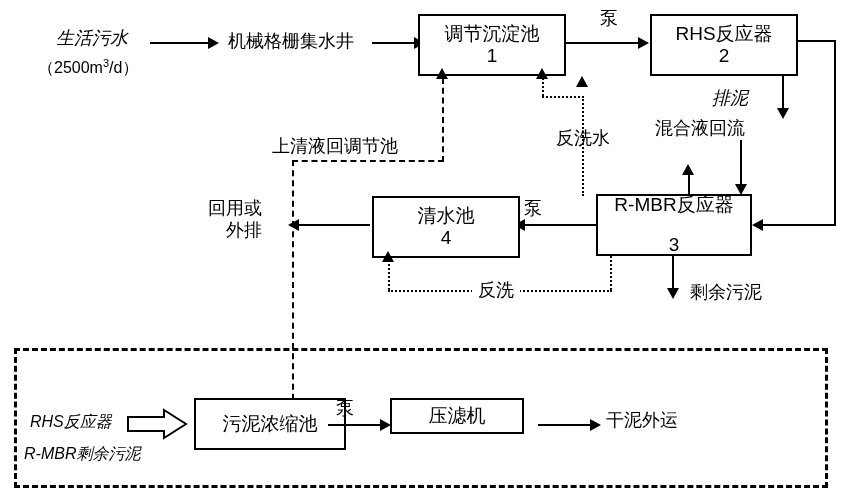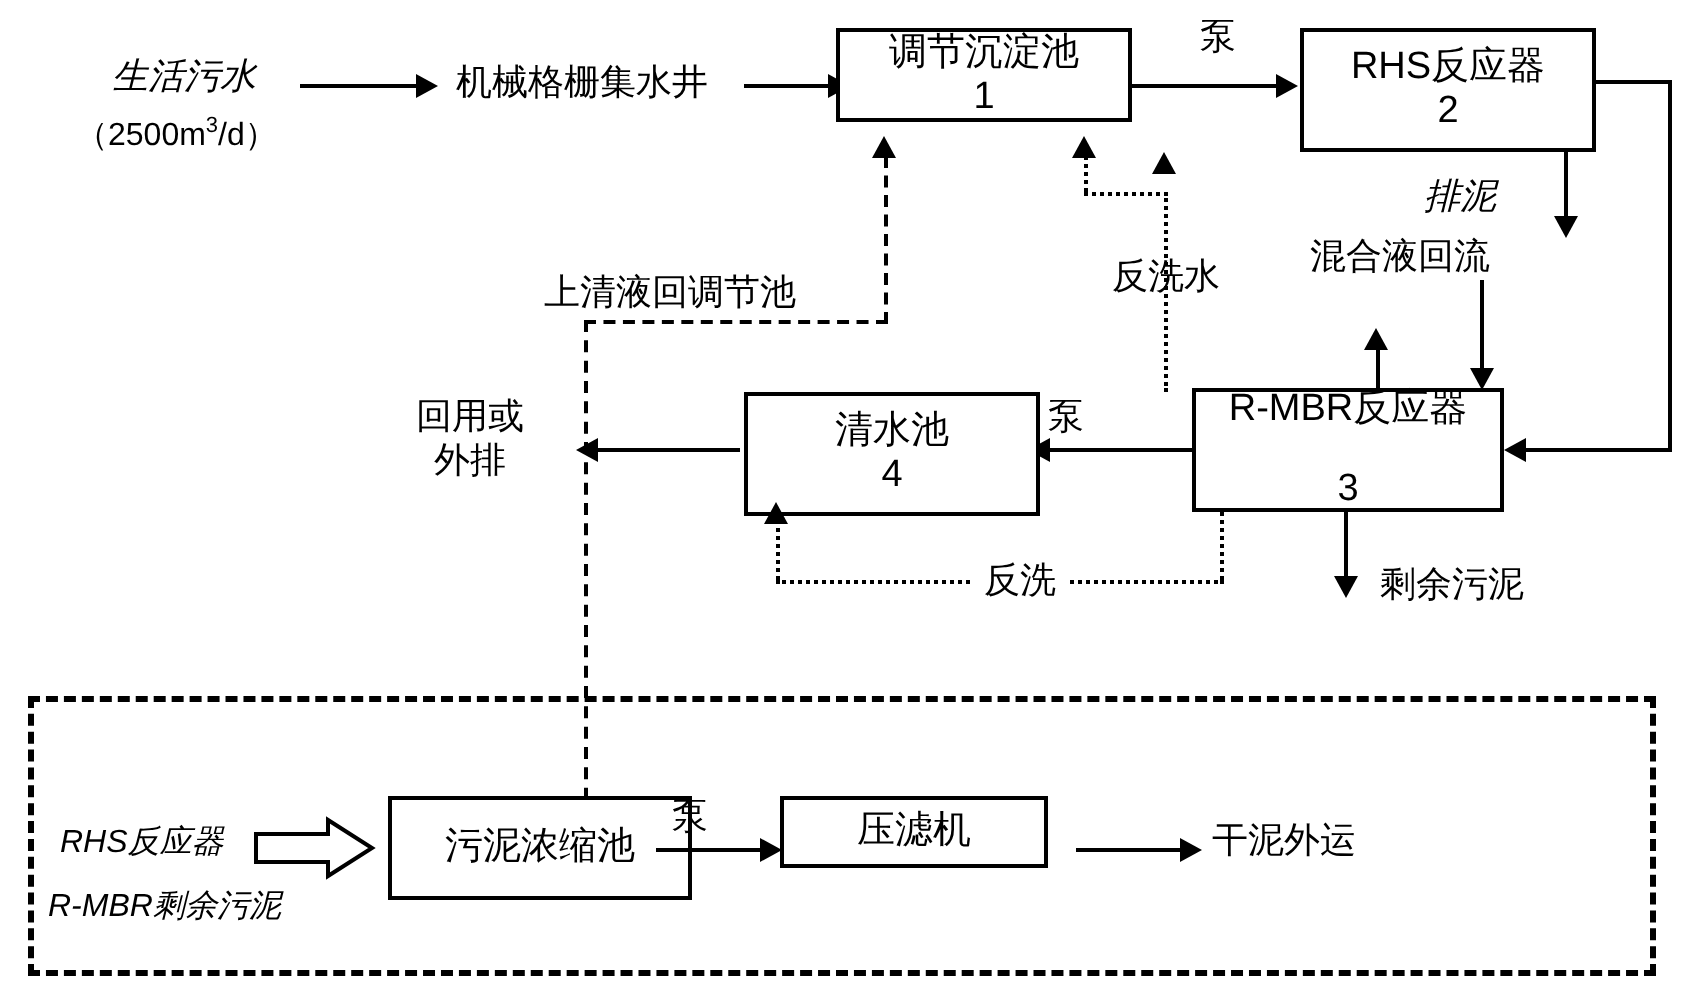--- a/index.html
+++ b/index.html
@@ -112,21 +112,21 @@
   </div>
 
   <div class="line hline" style="left:150px; top:42px; width:60px;"></div>
   <div class="arrow right" style="left:208px; top:37px;"></div>
 
   <div class="lbl" style="left:228px; top:31px;">机械格栅集水井</div>
 
   <div class="line hline" style="left:372px; top:42px; width:46px;"></div>
   <div class="arrow right" style="left:414px; top:37px;"></div>
 
-  <div class="box" style="left:418px; top:14px; width:148px; height:47px;">
+  <div class="box" style="left:418px; top:14px; width:148px; height:62px;">
     <span class="l1">调节沉淀池</span>
     <span class="l2">1</span>
   </div>
 
   <div class="line hline" style="left:566px; top:42px; width:76px;"></div>
   <div class="arrow right" style="left:638px; top:37px;"></div>
   <div class="lbl" style="left:600px; top:8px;">泵</div>
 
   <div class="box" style="left:650px; top:14px; width:148px; height:62px;">
     <span class="l1">RHS反应器</span>
@@ -180,28 +180,28 @@
 
   <div class="box" style="left:372px; top:196px; width:148px; height:62px;">
     <span class="l1">清水池</span>
     <span class="l2">4</span>
   </div>
 
   <div class="line hline" style="left:296px; top:224px; width:74px;"></div>
   <div class="arrow left" style="left:288px; top:219px;"></div>
   <div class="lbl" style="left:208px; top:198px; text-align:center;">
     <div>回用或</div>
-    <div style="text-align:center;">外排</div>
+    <div style="text-align:right;">外排</div>
   </div>
 
   <div class="dotline-v" style="left:610px; top:256px; height:34px;"></div>
   <div class="dotline-h" style="left:388px; top:290px; width:224px;"></div>
   <div class="dotline-v" style="left:388px; top:260px; height:30px;"></div>
   <div class="arrow up" style="left:382px; top:251px;"></div>
-  <div class="lbl" style="left:472px; top:280px; background:#fff; padding:0 6px;margin-left:14px;">反洗</div>
+  <div class="lbl" style="left:472px; top:280px; background:#fff; padding:0 6px;">反洗</div>
 
   <div class="dashbox" style="left:14px; top:348px; width:814px; height:140px;"></div>
 
   <div class="lbl italic small" style="left:30px; top:412px;">RHS反应器</div>
   <div class="lbl italic small" style="left:24px; top:444px;">R-MBR剩余污泥</div>
 
   <svg class="blockarrow" style="left:126px; top:408px;" width="62" height="32" viewBox="0 0 62 32">
     <polygon points="2,9 38,9 38,2 60,16 38,30 38,23 2,23" fill="#ffffff" stroke="#000000" stroke-width="2"></polygon>
   </svg>
 

